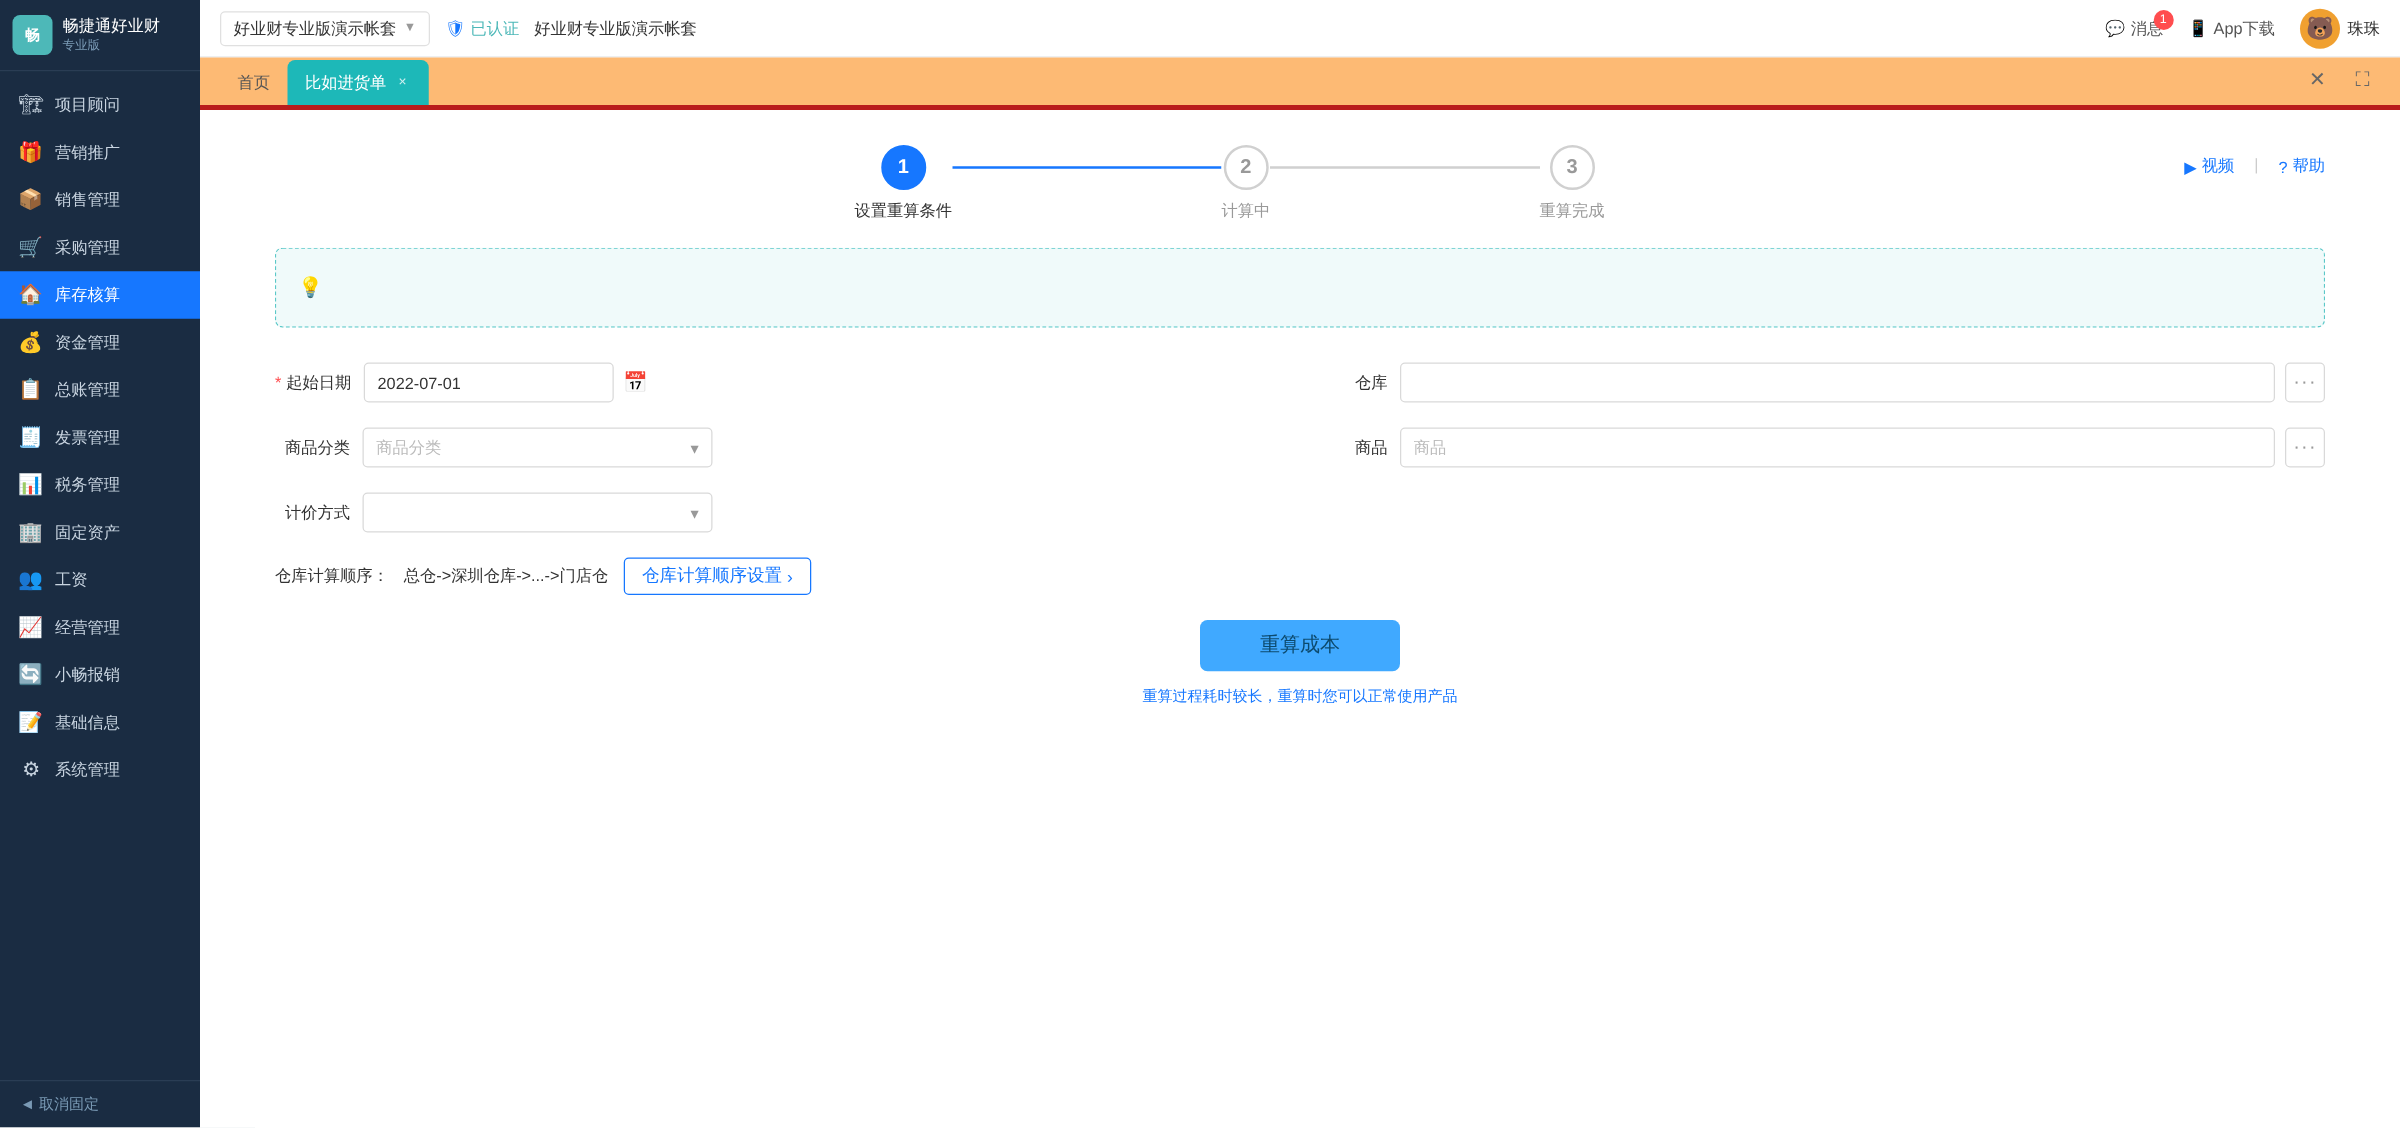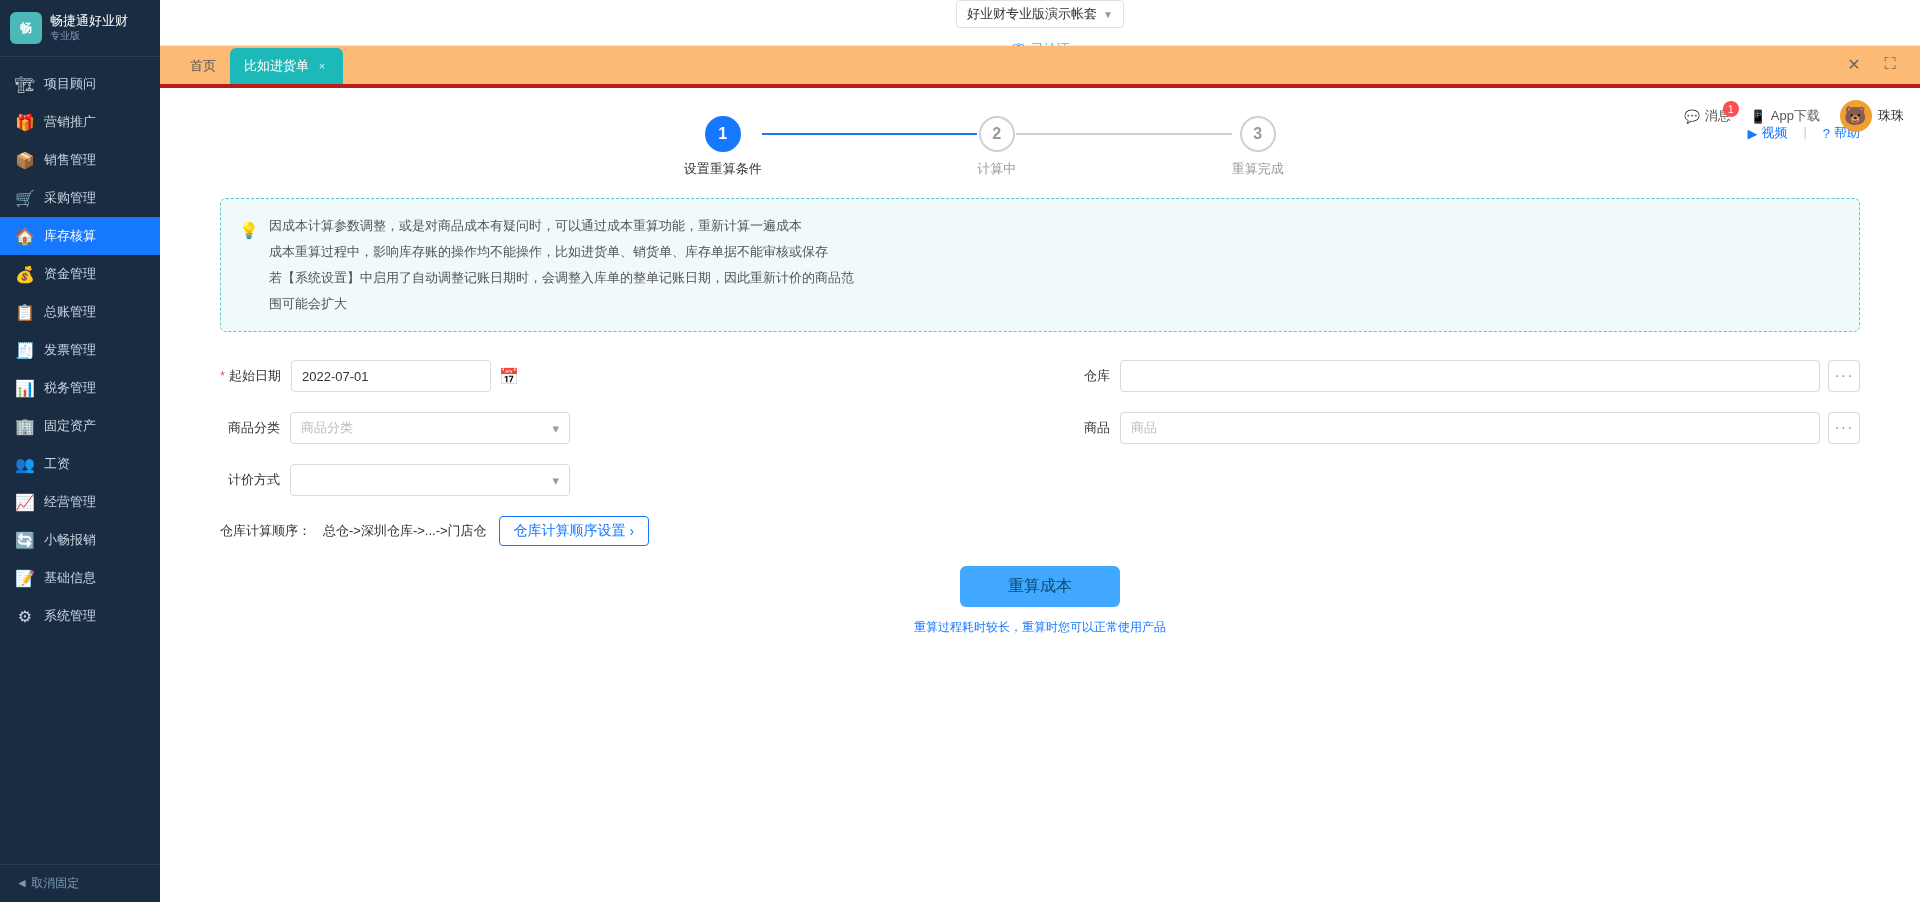--- a/index.html
+++ b/index.html
@@ -96,21 +96,20 @@
     
     .topbar {
       height: 46px;
       background: #ffffff;
       display: flex;
       align-items: center;
       padding: 0 16px;
       border-bottom: 1px solid #e8eaec;
       gap: 12px;
       flex-shrink: 0;
-      flex-direction: column;
     }
     .account-selector {
       display: flex;
       align-items: center;
       gap: 6px;
       padding: 4px 10px;
       border: 1px solid #e0e0e0;
       border-radius: 4px;
       cursor: pointer;
       font-size: 13px;
@@ -558,26 +557,20 @@
         <div style="display:flex;align-items:center;gap:4px;color:#1677ff;cursor:pointer;">
           <span>?</span>
           <span>帮助</span>
         </div>
       </div>
     </div>
 
     <div style="padding: 20px 60px 0; max-width:none;">
       <div class="notice-box" style="max-width:none; margin: 0;">
         <span class="notice-icon">💡</span>
-        <div>
-          <div>因成本计算参数调整，或是对商品成本有疑问时，可以通过成本重算功能，重新计算一遍成本</div>
-          <div>成本重算过程中，影响库存账的操作均不能操作，比如进货单、销货单、库存单据不能审核或保存</div>
-          <div>若【系统设置】中启用了自动调整记账日期时，会调整入库单的整单记账日期，因此重新计价的商品范</div>
-          <div>围可能会扩大</div>
-        </div>
       </div>
     </div>
 
     <div style="padding: 28px 60px 0;">
 
       <div class="form-row">
         <div class="form-group">
           <span class="form-label required">起始日期</span>
           <div style="display:flex;align-items:center;gap:8px;flex:1;">
             <div class="form-input" style="max-width:200px; display:flex; justify-content:space-between;">

